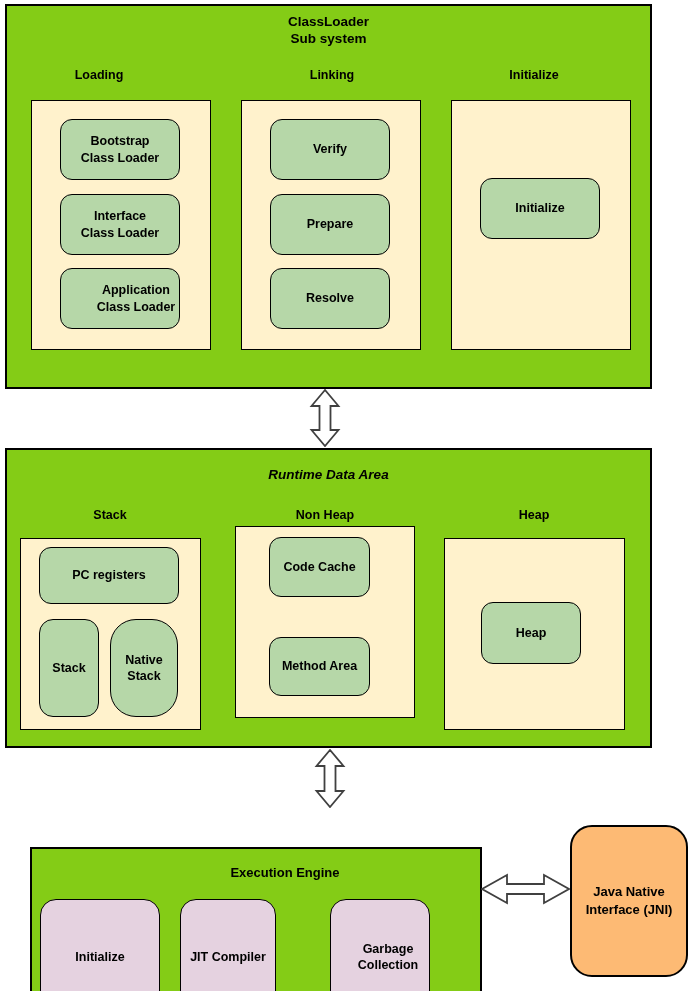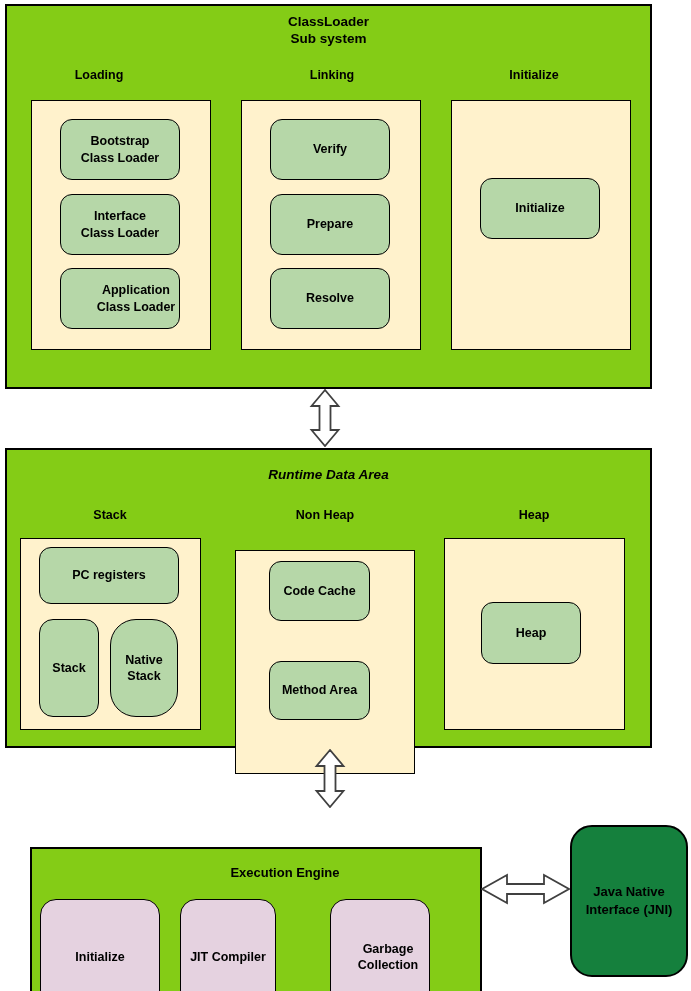--- a/index.html
+++ b/index.html
@@ -13,21 +13,21 @@
     position:absolute;background:#b6d7a8;border:1.3px solid #000;border-radius:12px;
     box-sizing:border-box;display:flex;align-items:center;justify-content:center;
     text-align:center;font-weight:700;font-size:12.5px;line-height:1.3;white-space:pre-line;
   }
   .pbox{
     position:absolute;background:#e5d2e0;border:1.3px solid #000;border-radius:16px;
     box-sizing:border-box;display:flex;align-items:center;justify-content:center;
     text-align:center;font-weight:700;font-size:12.5px;line-height:1.3;white-space:pre-line;
   }
   .obox{
-    position:absolute;background:#15803d;border:2px solid #000;border-radius:22px;
+    position:absolute;background:#fdba74;border:2px solid #000;border-radius:22px;
     box-sizing:border-box;display:flex;align-items:center;justify-content:center;
     text-align:center;font-weight:700;font-size:13px;line-height:1.35;white-space:pre-line;
   }
   .sec-title{
     position:absolute;font-weight:700;font-size:13.5px;line-height:1.25;
     text-align:center;white-space:pre-line;
   }
   .col-label{
     position:absolute;width:120px;font-weight:700;font-size:12.5px;text-align:center;
   }
@@ -77,21 +77,21 @@
     <div class="col-label" style="left:258px;top:58px;">Non Heap</div>
     <div class="col-label" style="left:467px;top:58px;">Heap</div>
 
     <div class="subpanel" style="left:13px;top:88px;width:181px;height:192px;">
       <div class="gbox" style="left:18px;top:8px;width:140px;height:57px;">PC registers</div>
       <div class="gbox" style="left:18px;top:80px;width:60px;height:98px;border-radius:14px;">Stack</div>
       <div class="gbox" style="left:89px;top:80px;width:68px;height:98px;border-radius:26px;">Native
 Stack</div>
     </div>
 
-    <div class="subpanel" style="left:228px;top:100px;width:180px;height:224px;">
+    <div class="subpanel" style="left:228px;top:76px;width:180px;height:192px;">
       <div class="gbox" style="left:33px;top:10px;width:101px;height:60px;">Code Cache</div>
       <div class="gbox" style="left:33px;top:110px;width:101px;height:59px;">Method Area</div>
     </div>
 
     <div class="subpanel" style="left:437px;top:88px;width:181px;height:192px;">
       <div class="gbox" style="left:36px;top:63px;width:100px;height:62px;">Heap</div>
     </div>
   </section>
 
   <svg class="arrow" style="left:311px;top:749px;" width="38" height="59" viewBox="0 0 38 59">

